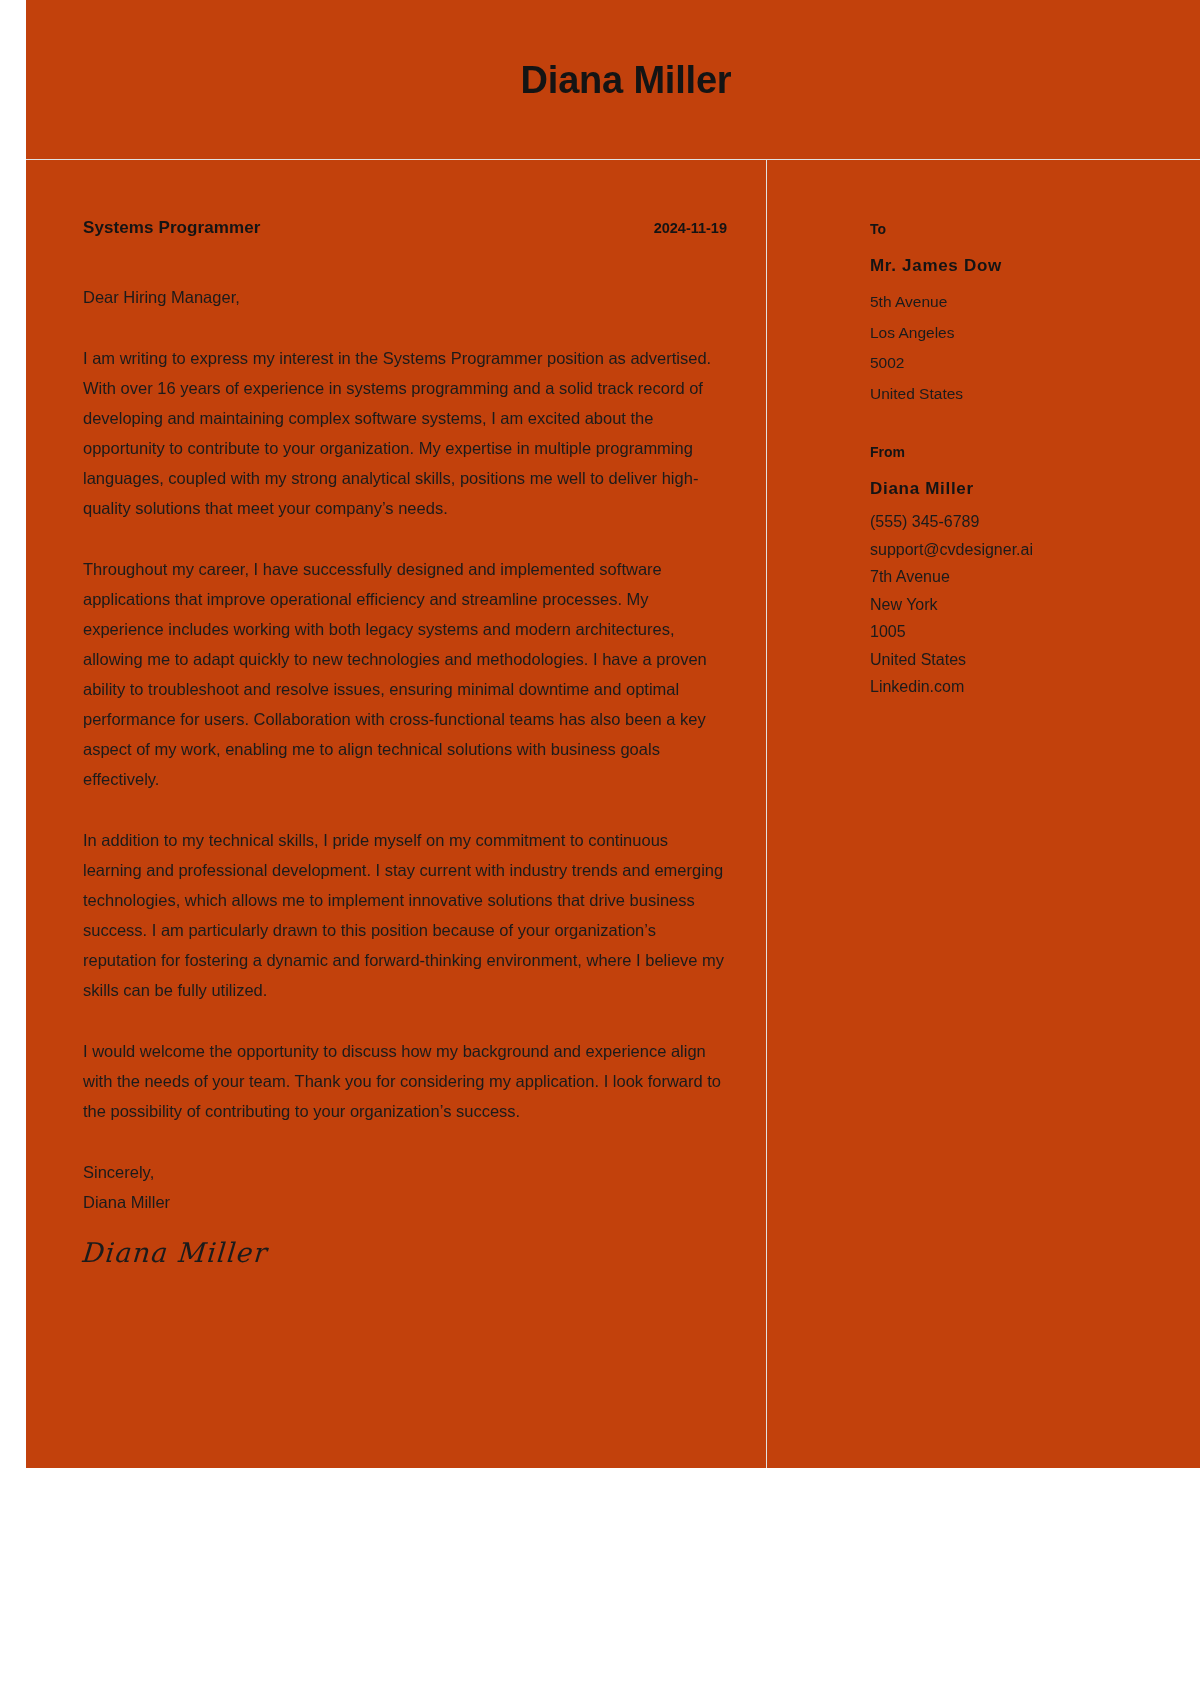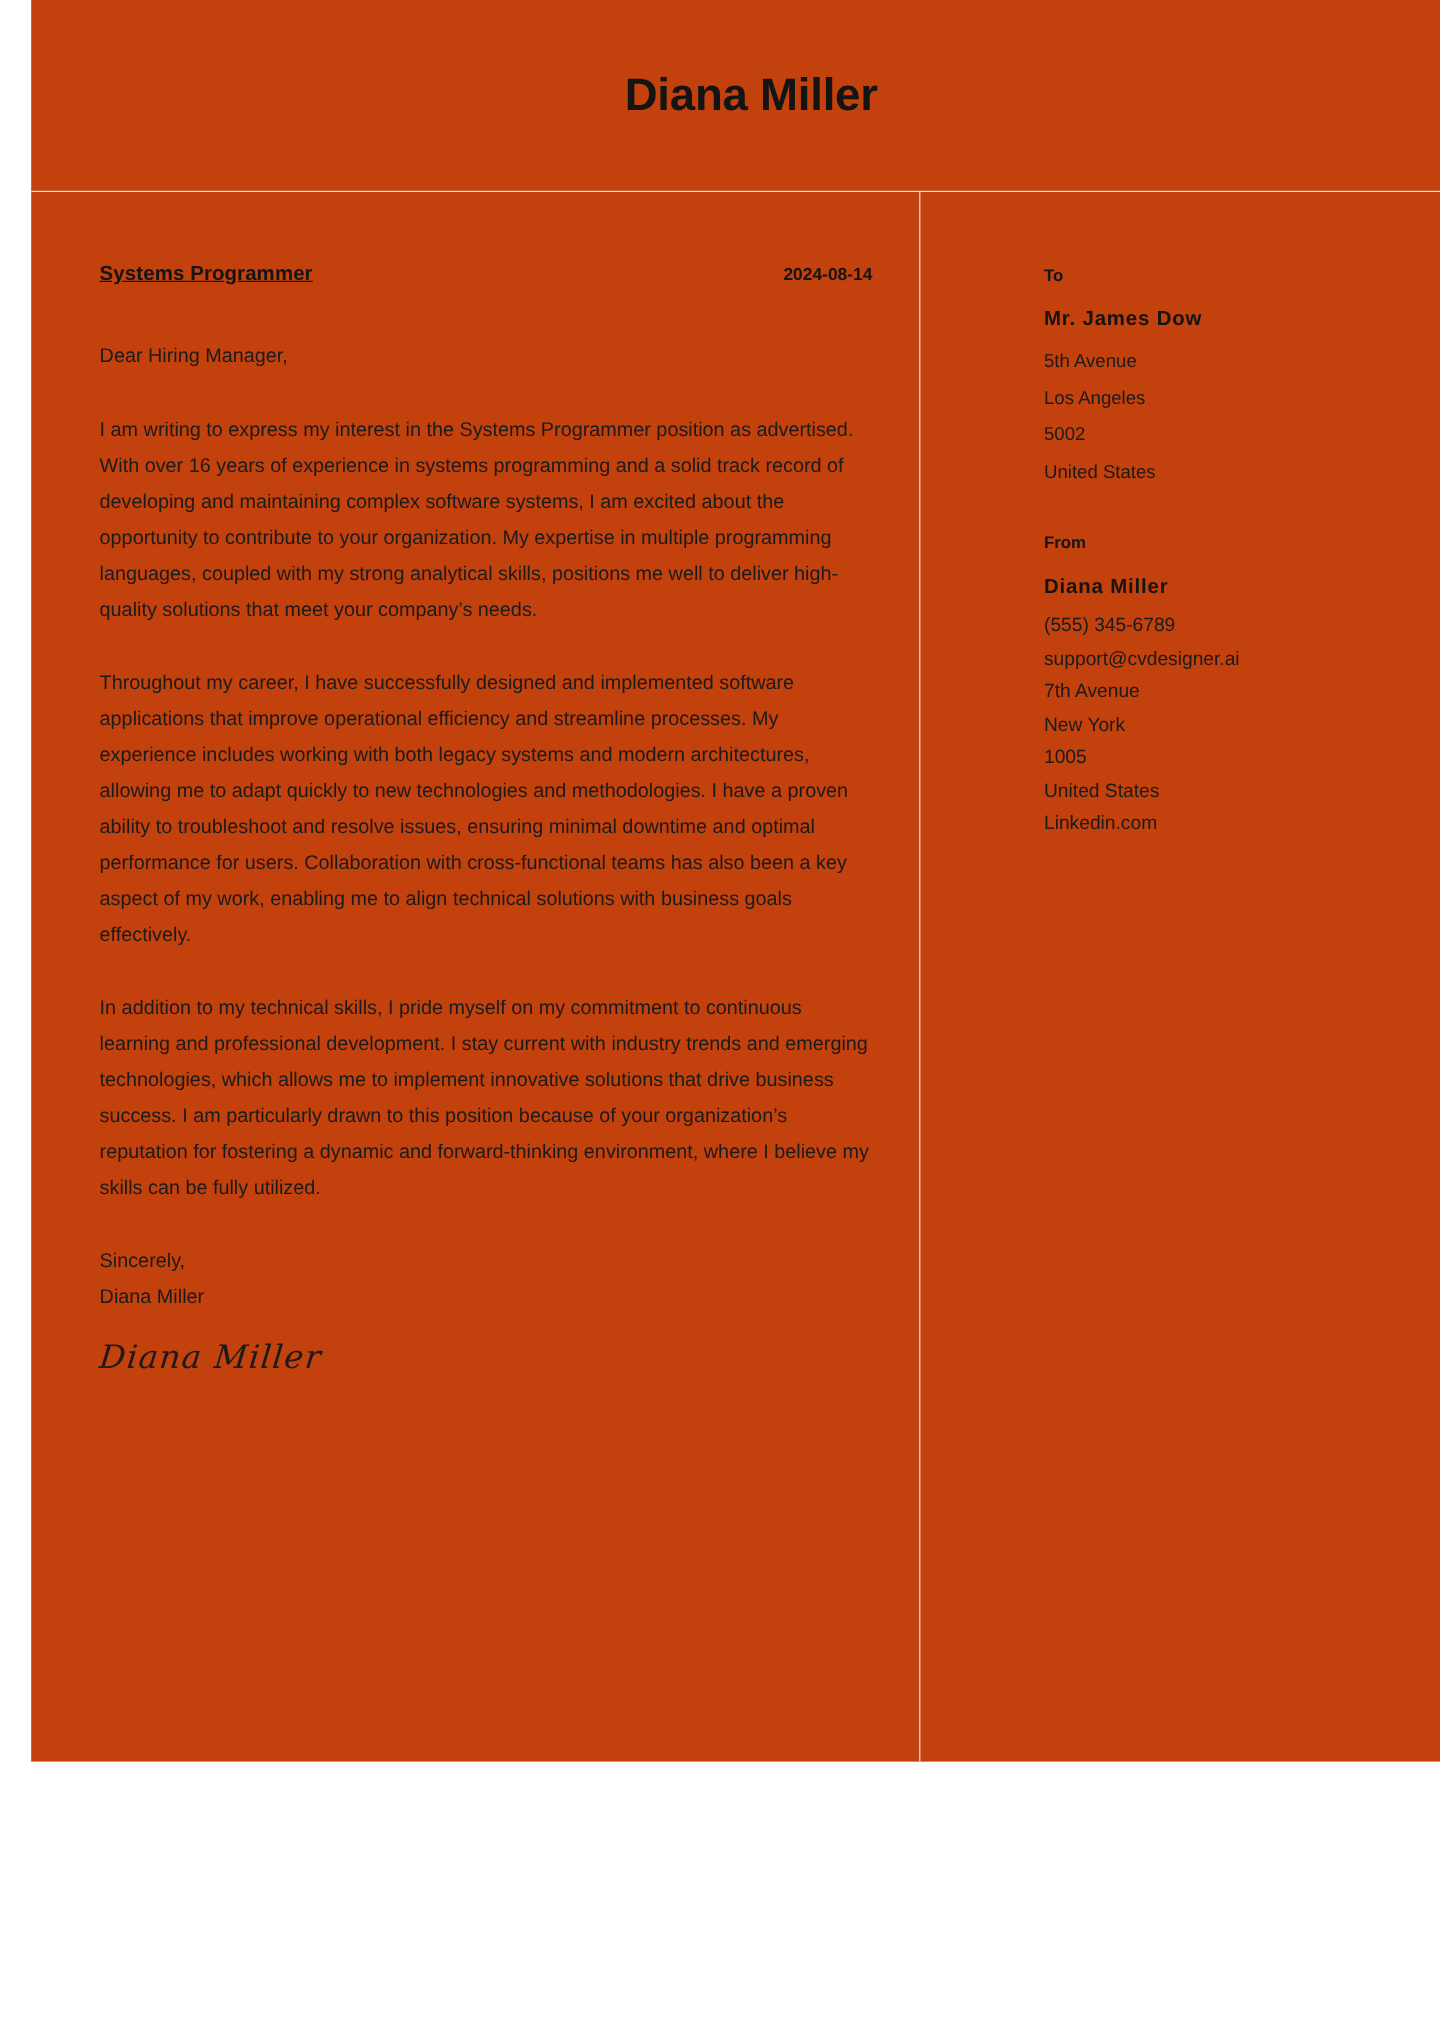--- a/index.html
+++ b/index.html
@@ -69,21 +69,20 @@
     align-items: baseline;
     justify-content: space-between;
     margin-bottom: 44px;
   }
 
   .job-title {
     font-size: 17px;
     font-weight: 700;
     letter-spacing: 0.1px;
     color: #141414;
-    text-decoration: underline;
   }
 
   .letter-date {
     font-size: 14.5px;
     font-weight: 700;
     color: #141414;
   }
 
   .salutation {
     font-size: 16.5px;
@@ -176,31 +175,32 @@
   <div class="letterhead">
     <div class="letterhead-name">Diana Miller</div>
   </div>
 
   <div class="column-divider"></div>
 
   <div class="letter-column">
 
     <div class="letter-meta">
       <div class="job-title">Systems Programmer</div>
-      <div class="letter-date">2024-08-14</div>
+      <div class="letter-date">2024-11-19</div>
     </div>
 
     <div class="salutation">Dear Hiring Manager,</div>
 
     <p class="letter-paragraph">I am writing to express my interest in the Systems Programmer position as advertised. With over 16 years of experience in systems programming and a solid track record of developing and maintaining complex software systems, I am excited about the opportunity to contribute to your organization. My expertise in multiple programming languages, coupled with my strong analytical skills, positions me well to deliver high-quality solutions that meet your company’s needs.</p>
 
     <p class="letter-paragraph">Throughout my career, I have successfully designed and implemented software applications that improve operational efficiency and streamline processes. My experience includes working with both legacy systems and modern architectures, allowing me to adapt quickly to new technologies and methodologies. I have a proven ability to troubleshoot and resolve issues, ensuring minimal downtime and optimal performance for users. Collaboration with cross-functional teams has also been a key aspect of my work, enabling me to align technical solutions with business goals effectively.</p>
 
     <p class="letter-paragraph">In addition to my technical skills, I pride myself on my commitment to continuous learning and professional development. I stay current with industry trends and emerging technologies, which allows me to implement innovative solutions that drive business success. I am particularly drawn to this position because of your organization’s reputation for fostering a dynamic and forward-thinking environment, where I believe my skills can be fully utilized.</p>
 
+    <p class="letter-paragraph">I would welcome the opportunity to discuss how my background and experience align with the needs of your team. Thank you for considering my application. I look forward to the possibility of contributing to your organization’s success.</p>
 
     <div class="closing">
       <span class="closing-line">Sincerely,</span>
       <span class="closing-line">Diana Miller</span>
     </div>
 
     <div class="signature-script">Diana Miller</div>
 
   </div>
 

